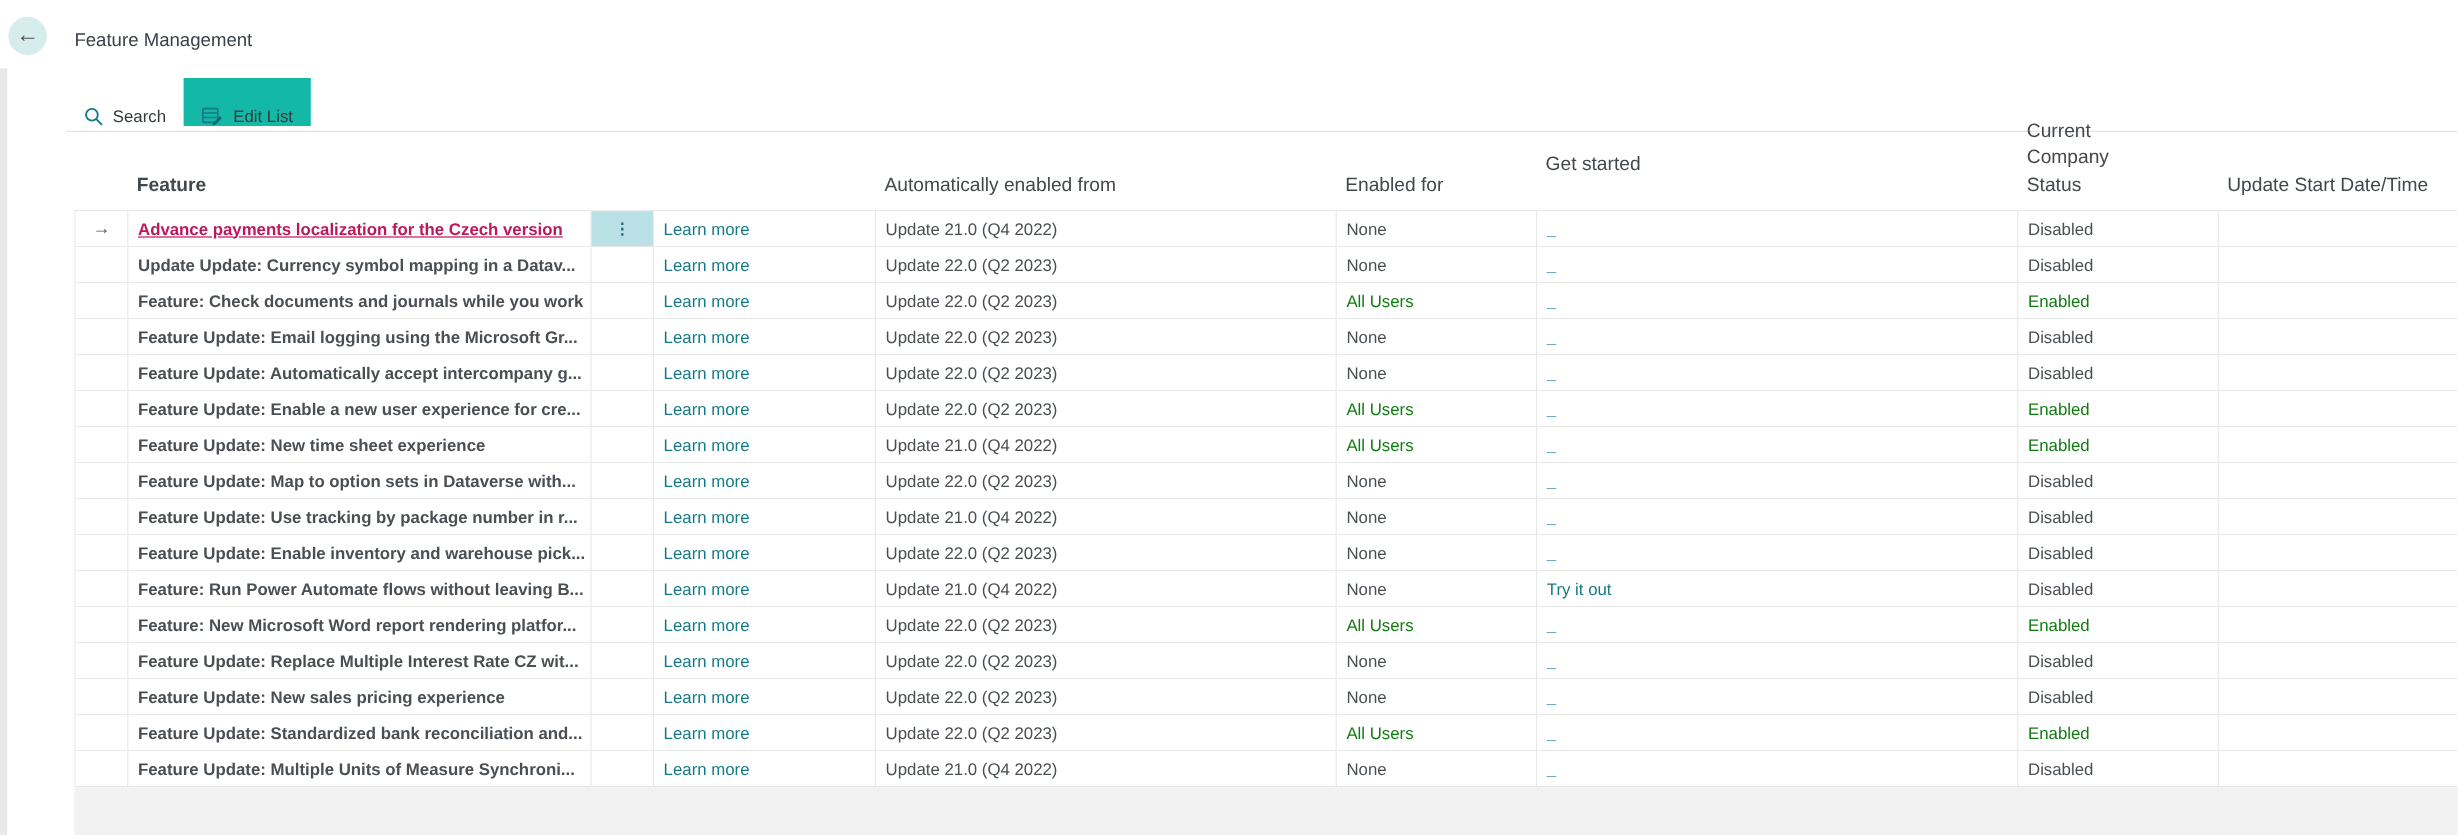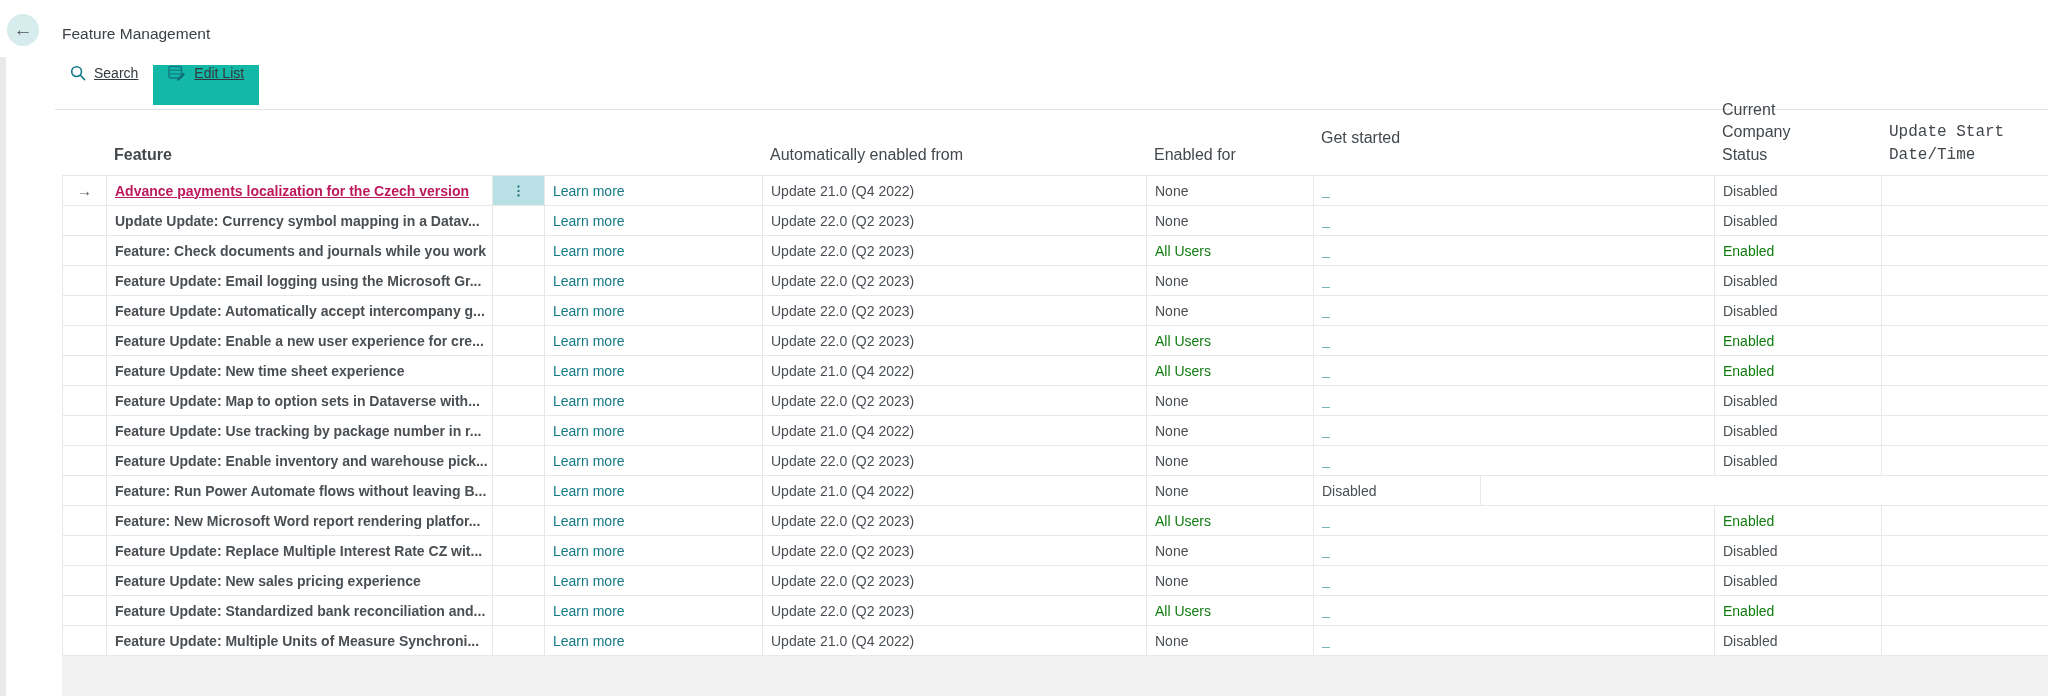--- a/index.html
+++ b/index.html
@@ -12,44 +12,44 @@
   .left-strip{position:absolute;left:0;top:57px;width:6px;bottom:0;background:#e9e9e9;}
   
   .back-btn{position:absolute;left:7px;top:14px;width:32px;height:32px;border-radius:50%;
     background:var(--back-circle-bg,#d7eced);border:none;display:flex;align-items:center;justify-content:center;
     cursor:pointer;padding:0;}
   .back-btn span{font-size:19px;color:#4a5158;line-height:1;transform:translateY(-1px);}
   .page-title{position:absolute;left:62px;top:25px;margin:0;font-size:15.5px;font-weight:400;color:#3a4149;text-align:center;}
   
   .toolbar{position:absolute;left:55px;right:0;top:61px;height:48px;border-bottom:1px solid #e3e3e3;
     display:flex;align-items:center;}
-  .tb-btn{display:flex;align-items:flex-start;gap:8px;height:40px;padding:0 15px;border:none;background:transparent;
-    font-family:inherit;font-size:14px;color:#33383e;cursor:pointer;text-decoration:underline;}
+  .tb-btn{display:flex;align-items:flex-end;gap:8px;height:40px;padding:0 15px;border:none;background:transparent;
+    font-family:inherit;font-size:14px;color:#33383e;cursor:pointer;}
   .tb-btn.active{background:#14b8a6;}
   .tb-icon{display:inline-flex;}
   
   .grid{position:absolute;left:62px;right:0;top:110px;}
   .grid-header{display:flex;height:65px;}
   .hcell{display:flex;align-items:flex-end;padding:0 8px 9px 8px;font-size:16px;color:#43484d;
     box-sizing:border-box;line-height:1.4;}
   .hcell .wrap{width:112px;}
   .rows{border-top:1px solid #e8e8e8;border-left:1px solid #e8e8e8;}
   .row{display:flex;height:30px;box-sizing:border-box;border-bottom:1px solid #e8e8e8;background:#fff;}
   .cell{box-sizing:border-box;border-right:1px solid #e8e8e8;display:flex;align-items:center;
     padding:0 8px;font-size:14px;color:#4a4f54;white-space:nowrap;overflow:hidden;}
   
   .c-arrow{width:44px;justify-content:center;padding:0;}
   .c-feature{width:386px;font-weight:bold;}
   .c-more{width:52px;justify-content:center;padding:0;}
-  .c-learn{width:218px;}
+  .c-learn{width:185px;}
   .c-auto{width:384px;}
   .c-efor{width:167px;}
   .c-gstart{width:401px;align-items:center;}
   .c-status{width:167px;}
-  .c-update{flex:1;border-right:none;font-family:Liberation Mono, monospace;}
+  .c-update{flex:1;border-right:none;}
   .row-arrow{font-size:15px;color:#50555b;visibility:hidden;}
   .row.selected .row-arrow{visibility:visible;}
   .row .dots{display:none;}
   .row.selected .c-more{background:var(--selected-cell-bg,#b9e0e4);}
   .row.selected .dots{display:inline;font-size:13px;font-weight:700;color:#1d6b75;}
   .row.selected .feature-text{text-decoration:underline;color:#be185d;}
   .link{color:var(--accent-teal,#137a86);text-decoration:none;cursor:pointer;}
   .gstart-link{font-weight:700;}
   .gstart-link.tryit{font-weight:400;}
   .green{color:var(--favorable-green,#107c10);font-weight:400;}
@@ -396,20 +396,23 @@
     <div class="cell c-more"></div>
     <div class="cell c-learn">
           <a class="link">Learn more</a>
         </div>
     <div class="cell c-auto">
           <span>Update 21.0 (Q4 2022)</span>
         </div>
     <div class="cell c-efor">
           <span>None</span>
         </div>
+    <div class="cell c-gstart">
+          <a class="link gstart-link tryit">Try it out</a>
+        </div>
     <div class="cell c-status">
           <span>Disabled</span>
         </div>
     <div class="cell c-update">
           <span></span>
         </div>
   </div>
       <div class="row">
     <div class="cell c-arrow">
           <span class="row-arrow">→</span>

